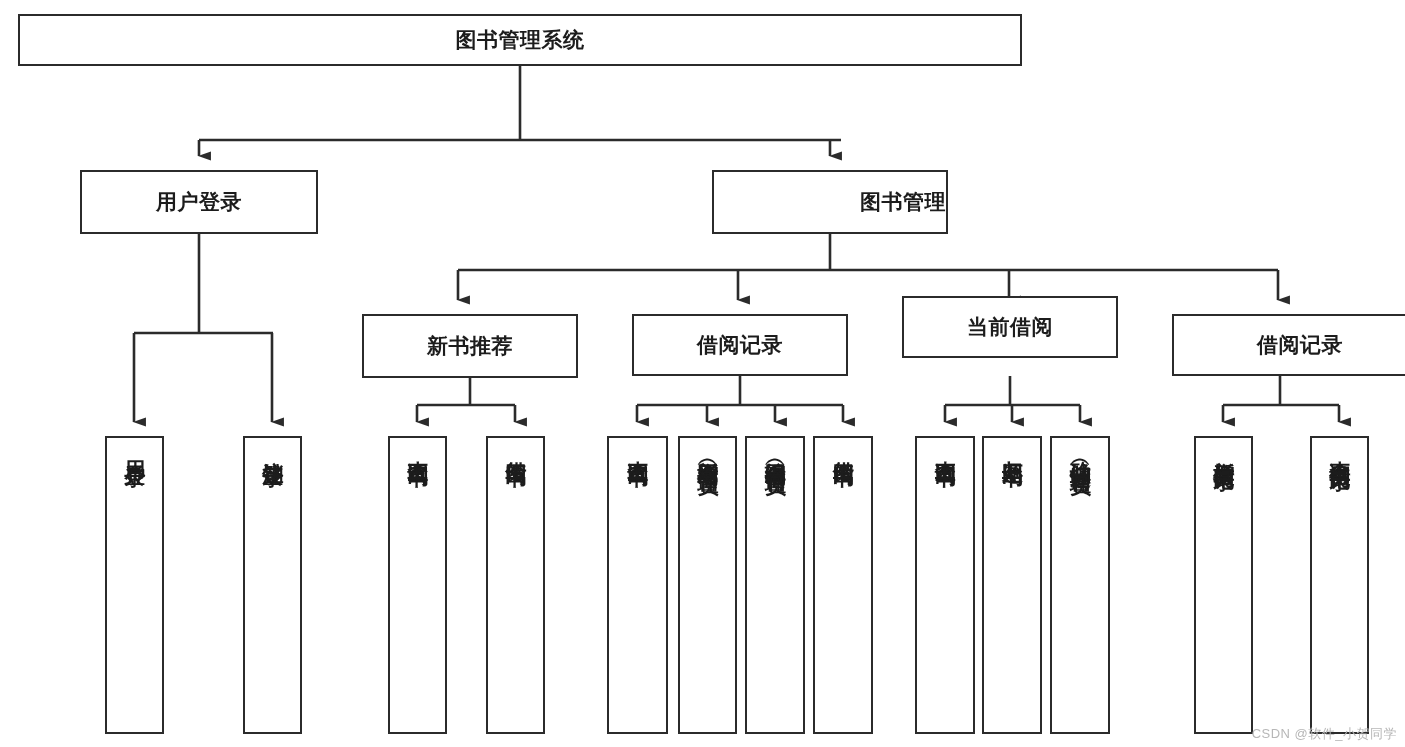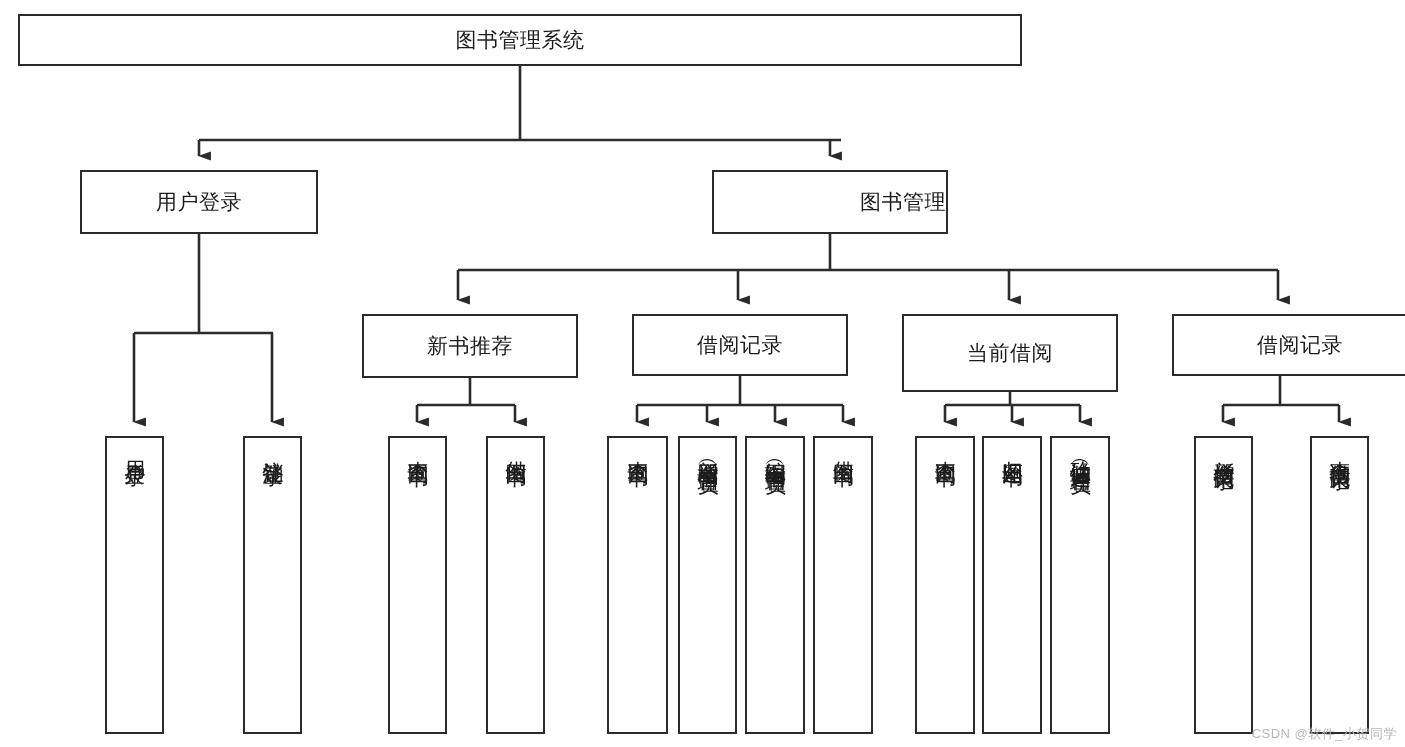--- a/index.html
+++ b/index.html
@@ -17,20 +17,21 @@
     border:2px solid #2b2b2b;
     display:flex;align-items:center;justify-content:center;
     text-align:center;
   }
   .node .label{
     font-size:21px;
     line-height:1.12;
     letter-spacing:0.5px;
     color:#1c1c1c;
     white-space:nowrap;
+    font-weight:bold;
   }
   .node.leaf .label{
     writing-mode:vertical-rl;
     text-orientation:upright;
     font-size:21px;
     line-height:1.18;
     letter-spacing:2px;
     white-space:normal;
     max-height:282px;
   }
@@ -114,21 +115,21 @@
   <div class="node" style="left:712px;top:170px;width:236px;height:64px;justify-content:flex-end;">
     <span class="label">图书管理</span>
   </div>
 
   <div class="node" style="left:362px;top:314px;width:216px;height:64px;">
     <span class="label">新书推荐</span>
   </div>
   <div class="node" style="left:632px;top:314px;width:216px;height:62px;">
     <span class="label">借阅记录</span>
   </div>
-  <div class="node" style="left:902px;top:314px;width:216px;height:78px;align-items:center;">
+  <div class="node" style="left:902px;top:296px;width:216px;height:62px;align-items:center;">
     <span class="label">当前借阅</span>
   </div>
   <div class="node" style="left:1172px;top:314px;width:256px;height:62px;">
     <span class="label">借阅记录</span>
   </div>
 
   <div class="node leaf" style="left:105px;top:436px;width:59px;height:298px;">
     <span class="label">用户登录</span>
   </div>
   <div class="node leaf" style="left:243px;top:436px;width:59px;height:298px;">

